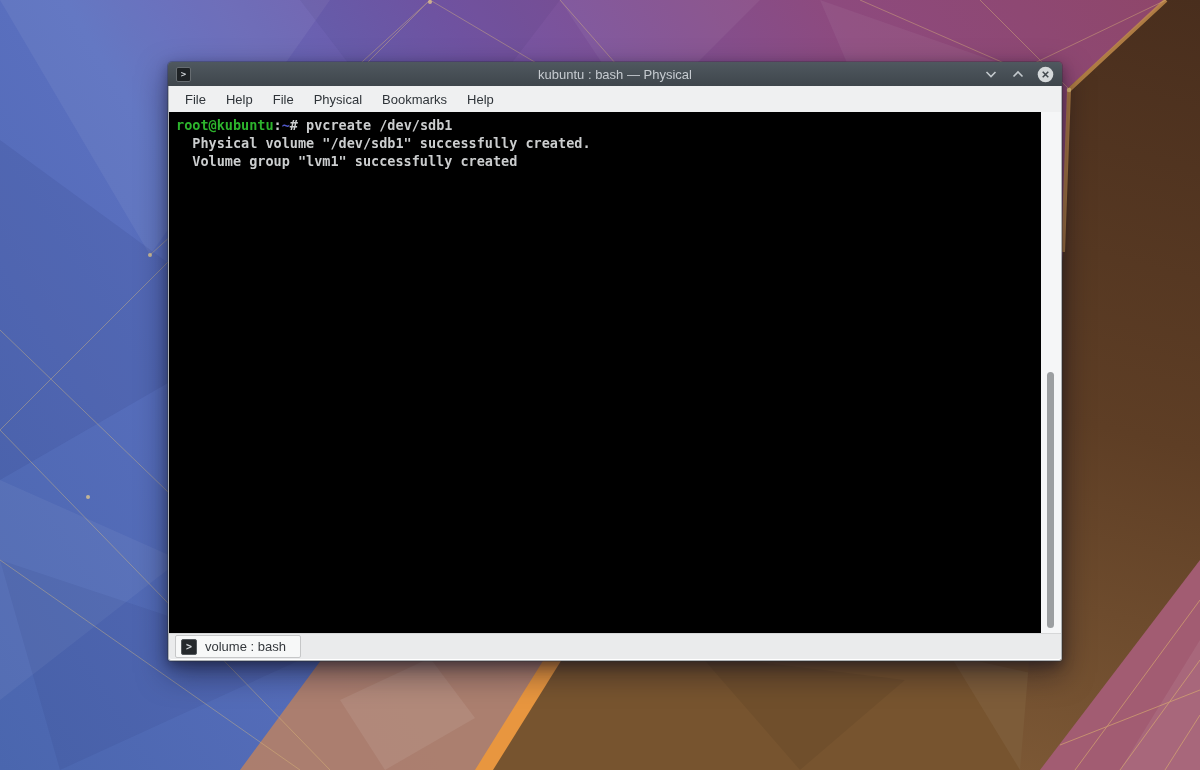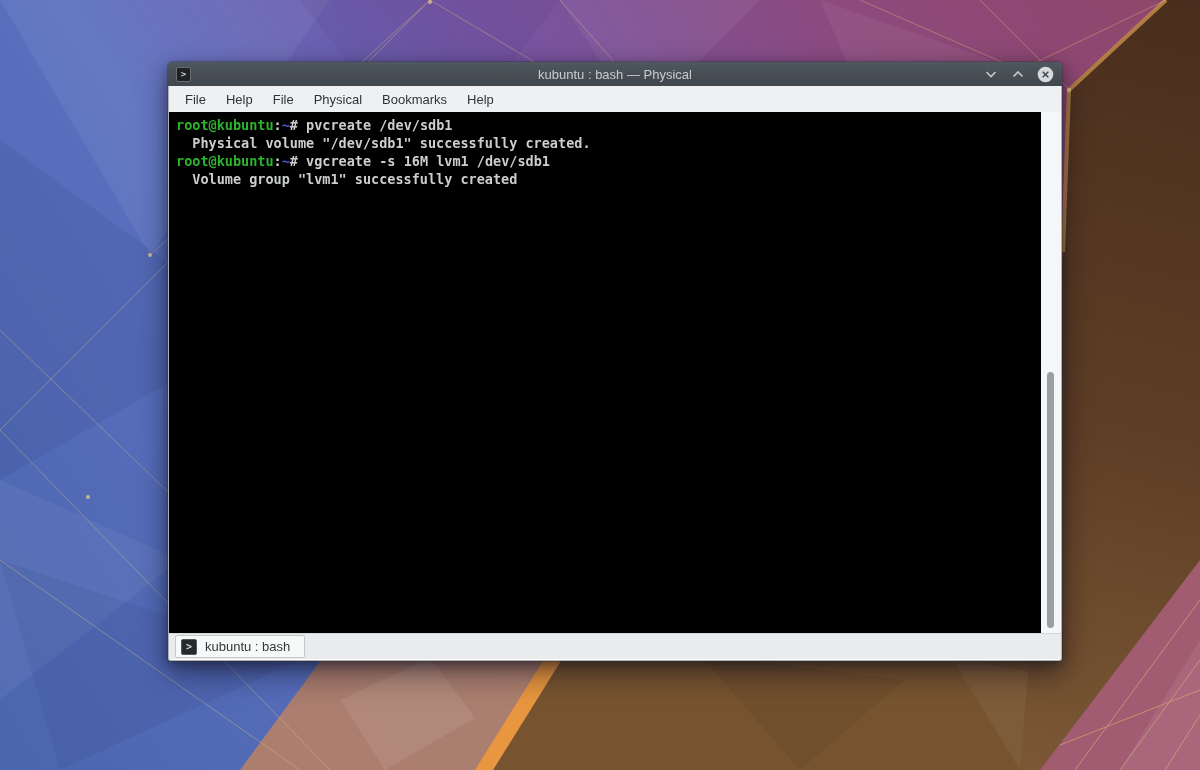--- a/index.html
+++ b/index.html
@@ -174,30 +174,29 @@
           <span class="menu-item">File</span>
           <span class="menu-item">Physical</span>
           <span class="menu-item">Bookmarks</span>
           <span class="menu-item">Help</span>
         </div>
 
       <div class="terminal-row">
         <div class="screen">
             <div class="term-line"><span class="t-user">root@kubuntu</span><span class="t-text">:</span><span class="t-path">~</span><span class="t-text"># </span><span class="t-text">pvcreate /dev/sdb1</span></div>
             <div class="term-line"><span class="t-text">  Physical volume "/dev/sdb1" successfully created.</span></div>
-            <div class="term-line"><span class="t-user">root@kubuntu</span><span class="t-text">:</span><span class="t-path">~</span><span class="t-text"># </span><span class="t-text">vgcreate -s 16M lvm1 /dev/sdb1</span></div>
             <div class="term-line"><span class="t-text">  Volume group "lvm1" successfully created</span></div>
           </div>
         <div class="scrollbar">
           <div class="scrollbar-thumb"></div>
         </div>
       </div>
 
       <div class="tabbar">
           <div class="tab">
             <span class="tab-icon">&gt;</span>
-            <span>kubuntu : bash</span>
+            <span>volume : bash</span>
           </div>
         </div>
     </div>
 
   </div>
 </div>
 
 </body></html>

